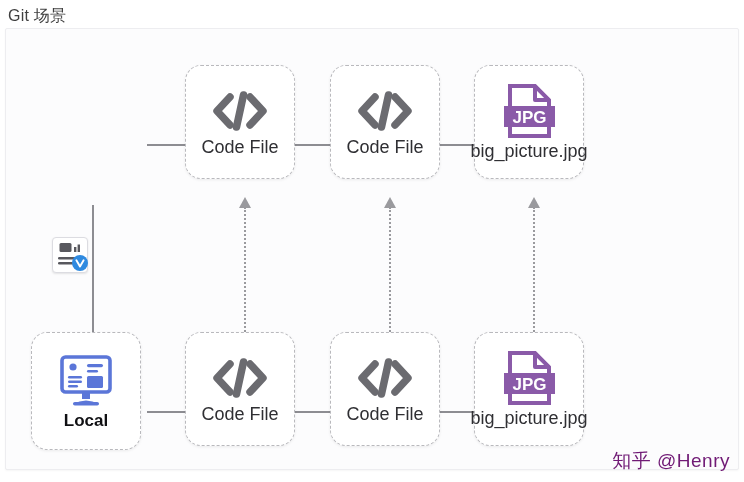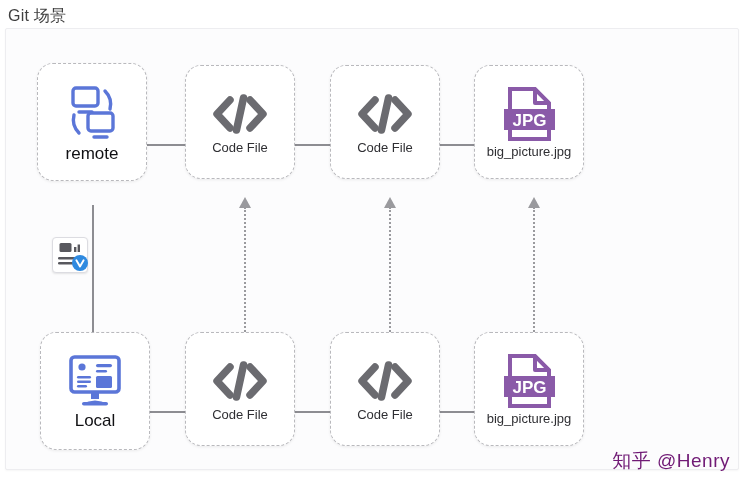--- a/index.html
+++ b/index.html
@@ -82,21 +82,21 @@
     align-items: center;
     justify-content: center;
     box-sizing: border-box;
   }
   .node .glyph {
     display: flex;
     justify-content: center;
     margin-bottom: 2px;
   }
   .node .caption {
-    font-size: 13px;
+    font-size: 18px;
     color: #2f2f33;
     white-space: nowrap;
     line-height: 1.1;
   }
   .node.big .caption {
     font-size: 17px;
     color: #101013;
   }
 
   
@@ -144,33 +144,20 @@
   </div>
   <div class="edge-dotted" style="left:377px; top:168px; height:162px;">
     <div class="head"></div>
     <div class="shaft"></div>
   </div>
   <div class="edge-dotted" style="left:521px; top:168px; height:162px;">
     <div class="head"></div>
     <div class="shaft"></div>
   </div>
 
-  <div class="node big" style="left:31px; top:34px; width:110px; height:118px;">
-    <div class="glyph">
-      <svg width="64" height="62" viewBox="0 0 64 62">
-        <rect x="13" y="7" width="25" height="18" rx="3" fill="none" stroke="#5b76d8" stroke-width="3.4"></rect>
-        <line x1="19" y1="31" x2="32" y2="31" stroke="#5b76d8" stroke-width="3.4" stroke-linecap="round"></line>
-        <rect x="28" y="32" width="25" height="18" rx="3" fill="none" stroke="#5b76d8" stroke-width="3.4"></rect>
-        <line x1="34" y1="56" x2="47" y2="56" stroke="#5b76d8" stroke-width="3.4" stroke-linecap="round"></line>
-        <path d="M45 10 A19 19 0 0 1 50 28" fill="none" stroke="#5b76d8" stroke-width="3.4" stroke-linecap="round"></path>
-        <path d="M19 52 A19 19 0 0 1 14 34" fill="none" stroke="#5b76d8" stroke-width="3.4" stroke-linecap="round"></path>
-      </svg>
-    </div>
-    <div class="caption">remote</div>
-  </div>
 
   <div class="node" style="left:179px; top:36px; width:110px; height:114px;">
     <div class="glyph">
       <svg width="62" height="50" viewBox="0 0 62 50">
         <path d="M21 11 L8 25 L21 39" fill="none" stroke="#6b6b70" stroke-width="7.5" stroke-linecap="round" stroke-linejoin="round"></path>
         <path d="M41 11 L54 25 L41 39" fill="none" stroke="#6b6b70" stroke-width="7.5" stroke-linecap="round" stroke-linejoin="round"></path>
         <line x1="34.5" y1="9" x2="27.5" y2="41" stroke="#6b6b70" stroke-width="7.5" stroke-linecap="round"></line>
       </svg>
     </div>
     <div class="caption">Code File</div>
@@ -206,21 +193,21 @@
       <rect x="24.6" y="6.5" width="2.4" height="7.5" fill="#58585e"></rect>
       <rect x="5" y="19" width="23" height="2.4" rx="1.2" fill="#58585e"></rect>
       <rect x="5" y="24" width="16" height="2.4" rx="1.2" fill="#58585e"></rect>
     </svg>
     <svg width="16" height="16" viewBox="0 0 16 16" style="position:absolute; left:19px; top:17px;">
       <circle cx="8" cy="8" r="8" fill="#2f8ae0"></circle>
       <path d="M4.4 5.2 L8 11.4 L11.6 5.2" fill="none" stroke="#ffffff" stroke-width="1.9" stroke-linecap="round" stroke-linejoin="round"></path>
     </svg>
   </div>
 
-  <div class="node big" style="left:34px; top:303px; width:110px; height:118px;">
+  <div class="node big" style="left:25px; top:303px; width:110px; height:118px;font-weight:bold;">
     <div class="glyph">
       <svg width="64" height="58" viewBox="0 0 64 58">
         <rect x="8" y="5" width="48" height="35" rx="3.5" fill="none" stroke="#5b76d8" stroke-width="3.6"></rect>
         <circle cx="19" cy="15" r="3.6" fill="#5b76d8"></circle>
         <rect x="33" y="12" width="16" height="3.2" rx="1.6" fill="#5b76d8"></rect>
         <rect x="33" y="18" width="11" height="2.6" rx="1.3" fill="#5b76d8"></rect>
         <rect x="14" y="24" width="14" height="2.4" rx="1.2" fill="#5b76d8"></rect>
         <rect x="14" y="28.5" width="14" height="2.4" rx="1.2" fill="#5b76d8"></rect>
         <rect x="14" y="33" width="10" height="2.4" rx="1.2" fill="#5b76d8"></rect>
         <rect x="33" y="24" width="16" height="12" rx="1.5" fill="#5b76d8"></rect>

